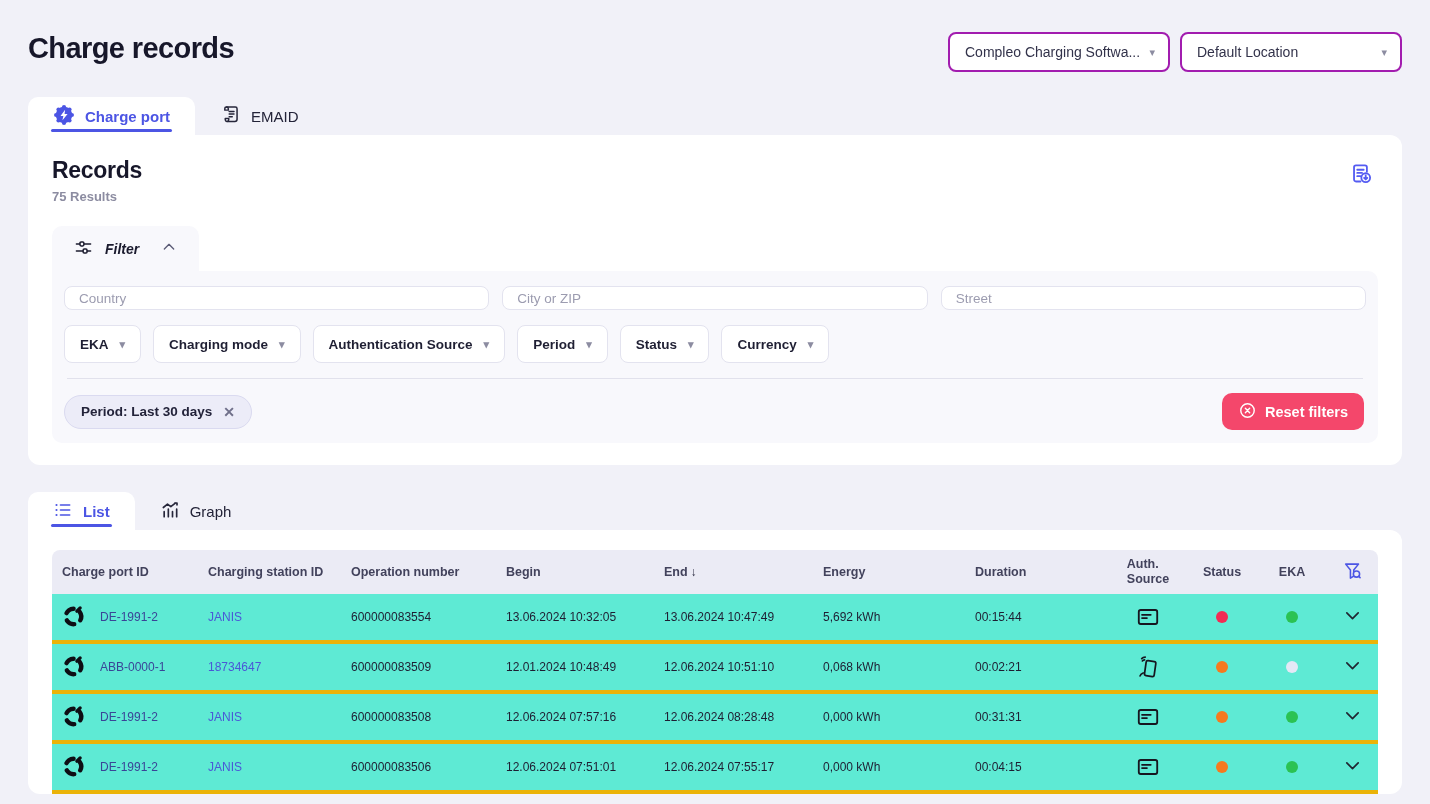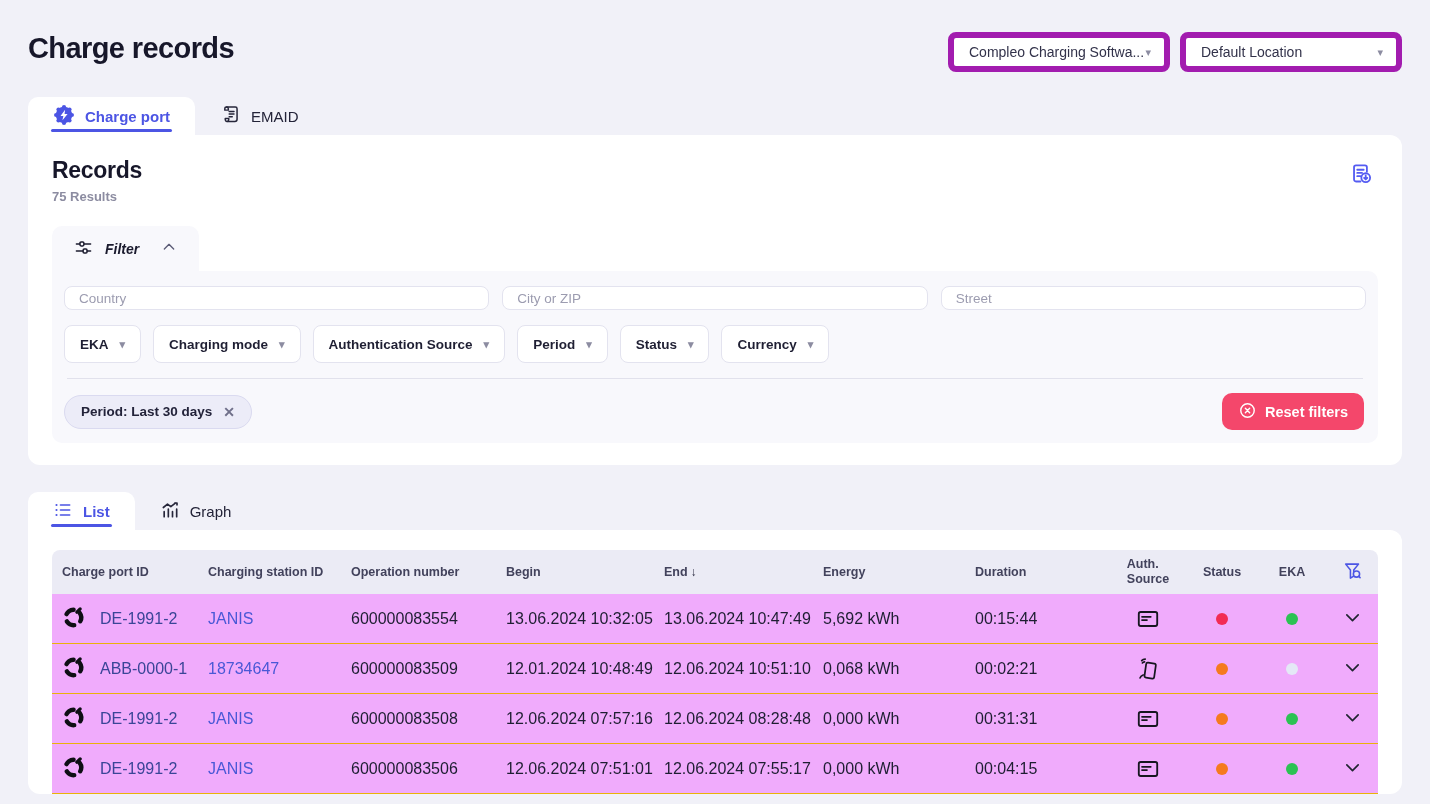--- a/index.html
+++ b/index.html
@@ -19,21 +19,21 @@
     font-family:"Liberation Sans", sans-serif;
     color:var(--text);
   }
   .page{padding:0 28px;}
 
   
   .top-row{display:flex;justify-content:space-between;align-items:flex-start;padding-top:20px;margin-top:12px;}
   h1{font-size:29px;font-weight:600;letter-spacing:-0.6px;color:#17172A;}
   .top-selects{display:flex;gap:10px;}
   .select{
-    width:222px;height:40px;background:#fff;border:6px solid #a21caf;border-radius:8px;
+    width:222px;height:40px;background:#fff;border:2px solid #a21caf;border-radius:8px;
     display:flex;align-items:center;justify-content:space-between;padding:0 13px 0 15px;
     font-size:14px;color:#32324A;cursor:pointer;
   }
   .caret{color:#8C8CA1;font-size:11px;line-height:1;}
 
   
   .tabbar{display:flex;margin-top:25px;}
   .tab{
     height:38px;display:flex;align-items:center;gap:10px;padding:0 25px;
     font-size:15px;font-weight:500;color:#232338;position:relative;cursor:pointer;
@@ -90,21 +90,21 @@
 
   
   .view-tabbar{display:flex;margin-top:27px;}
   .table-card{padding:20px 24px 0;min-height:260px;border-top-left-radius:0;}
   .tgrid{display:grid;grid-template-columns:150px 143px 155px 158px 159px 152px 140px 78px 70px 70px 1fr;align-items:center;}
   .thead{background:var(--thead-bg);border-radius:8px 8px 0 0;height:44px;}
   .th{font-size:12.5px;font-weight:700;color:#42425C;padding-left:6px;}
   .th.first{padding-left:10px;}
   .th.center{display:flex;justify-content:center;padding-left:0;text-align:left;line-height:1.2;}
   .sort-arrow{font-weight:400;font-size:12px;color:#2A2A40;margin-left:3px;}
-  .trow{height:50px;border-bottom:1px solid #eab308;font-size:16px;color:#1E1E32;background:#f0abfc;}
+  .trow{height:50px;border-bottom:4px solid #eab308;font-size:12px;color:#1E1E32;background:#5eead4;}
   .cell{padding-left:6px;white-space:nowrap;}
   .cell.first{display:flex;align-items:center;gap:13px;padding-left:8px;}
   .cell.center{display:flex;justify-content:center;padding-left:0;}
   .link-port{color:#3A4597;cursor:pointer;text-decoration:none;}
   .link-station{color:#4A58D6;cursor:pointer;text-decoration:none;}
   .dot{width:12px;height:12px;border-radius:50%;}
   .expander{background:none;border:none;cursor:pointer;display:flex;align-items:center;padding:2px;}
   .funnel-btn{background:none;border:none;cursor:pointer;display:flex;align-items:center;padding:0;}
 </style>
 </head>

